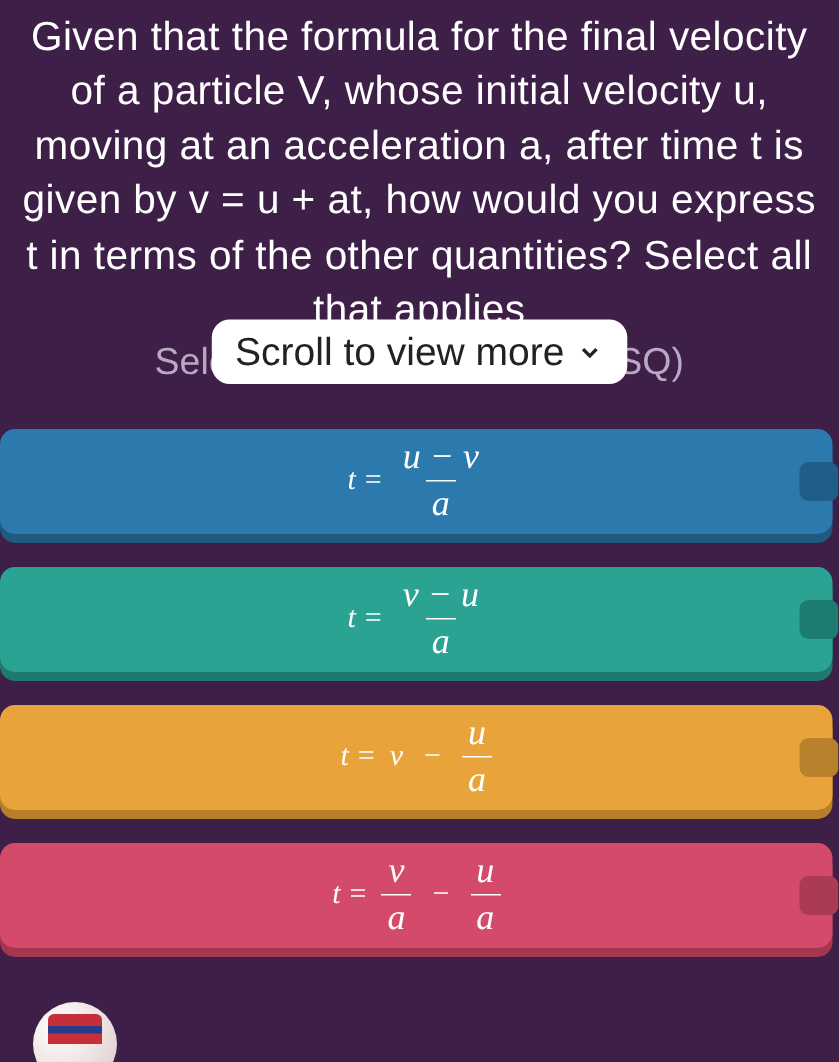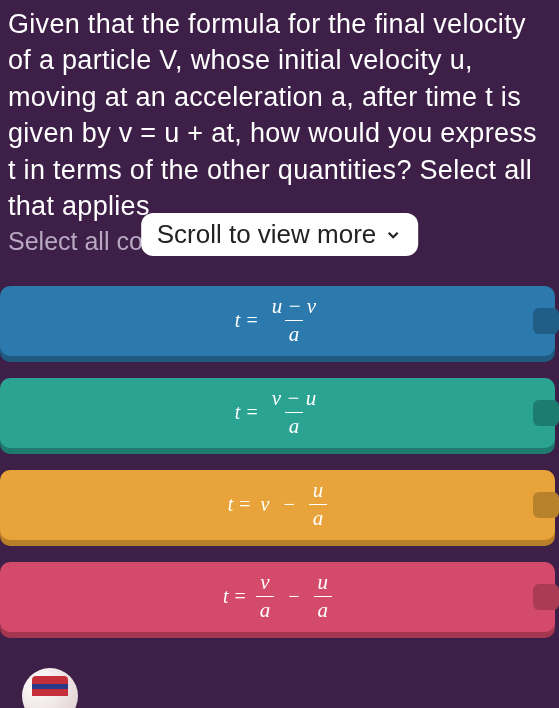--- a/index.html
+++ b/index.html
@@ -6,20 +6,21 @@
     body {
       width: 559px;
       height: 708px;
       background: #3d1f47;
       font-family: -apple-system, BlinkMacSystemFont, 'Segoe UI', sans-serif;
       overflow: hidden;
       position: relative;
     }
     .question-area {
       padding: 6px 8px 20px;
+      text-align: center;
       position: relative;
     }
     .question-text {
       color: #ffffff;
       font-size: 27px;
       line-height: 1.35;
       font-weight: 400;
       letter-spacing: 0.3px;
     }
     .instruction-text {
@@ -76,21 +77,21 @@
       align-items: center;
       gap: 10px;
     }
     .lhs { display: flex; align-items: center; gap: 6px; }
     .rhs { display: flex; align-items: center; gap: 10px; }
     .frac {
       display: inline-flex;
       flex-direction: column;
       align-items: center;
       line-height: 1.1;
-      font-size: 21px;
+      font-size: 24px;
     }
     .frac .num { padding: 0 4px 2px; }
     .frac .den { border-top: 1.5px solid #ffffff; padding: 2px 4px 0; }
     .minus { font-style: normal; padding: 0 4px; }
     .eq { font-style: normal; }
     .checkbox {
       position: absolute;
       right: -4px;
       top: 50%;
       transform: translateY(-50%);

